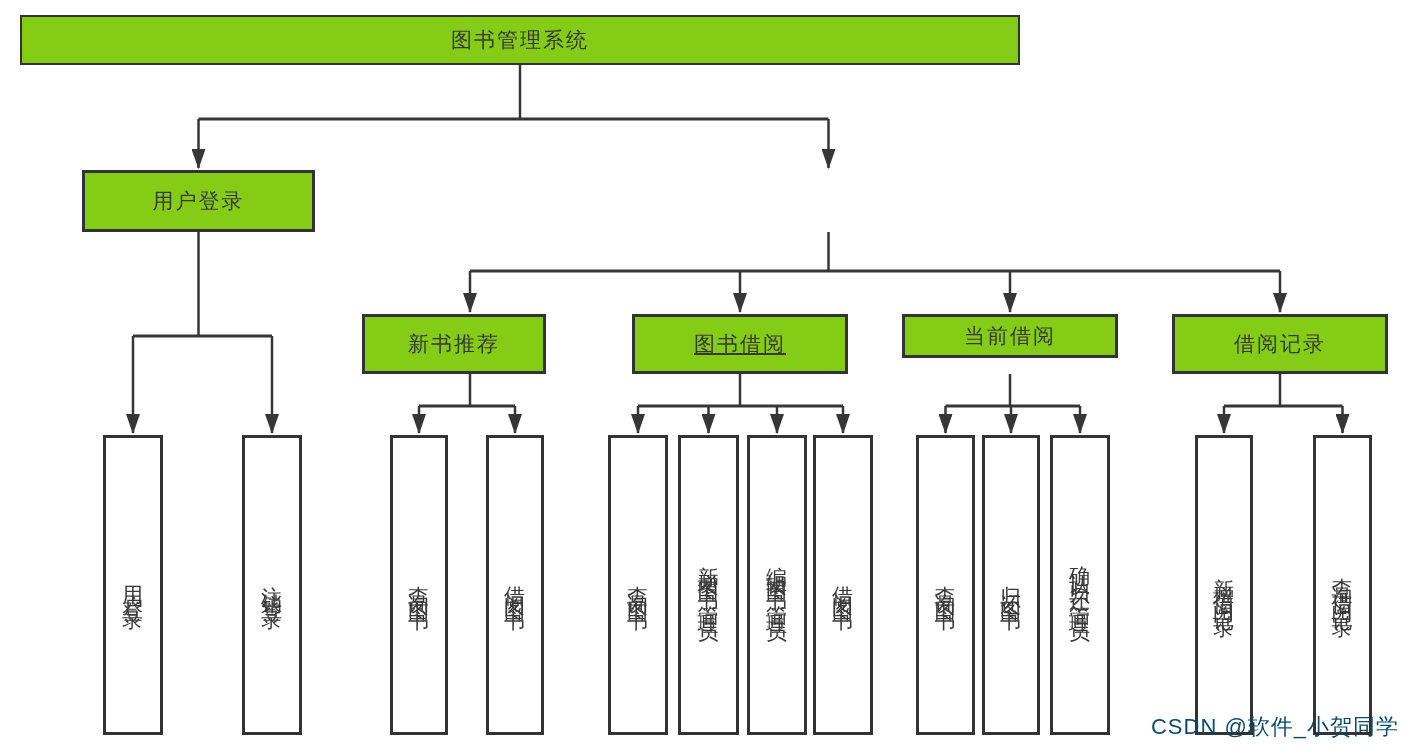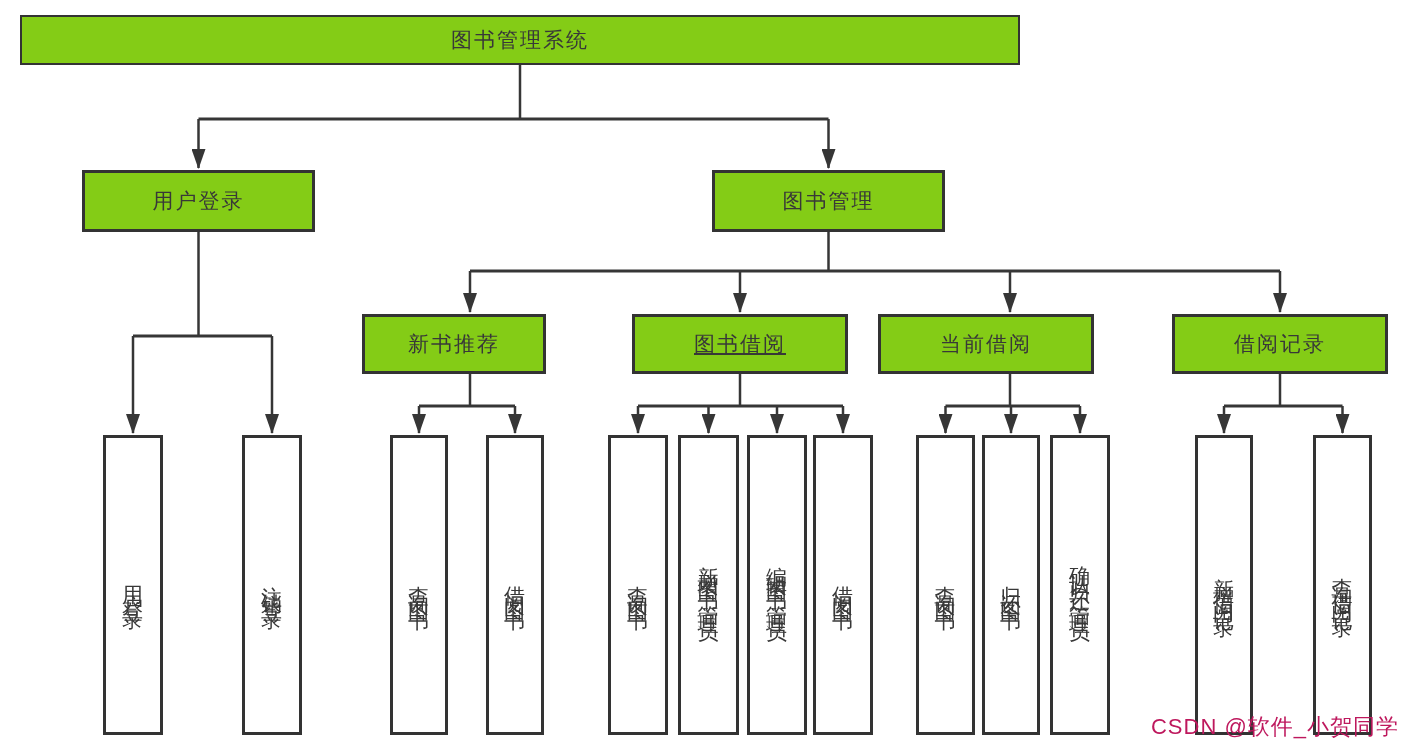--- a/index.html
+++ b/index.html
@@ -54,21 +54,21 @@
     font-size: 21px;
     letter-spacing: 8px;
     line-height: 1;
     white-space: nowrap;
   }
   .watermark {
     position: absolute;
     right: 6px;
     top: 712px;
     font-size: 22px;
-    color: #be185d;
+    color: #0c4a6e;
     letter-spacing: 1px;
     z-index: 3;
   }
 </style>
 </head>
 <body>
 
 <div class="canvas">
 
   <svg class="connectors" width="1405" height="747" viewBox="0 0 1405 747">
@@ -115,25 +115,24 @@
 
     <path d="M1280,374 V406" stroke="#363636" stroke-width="2.5" fill="none"></path>
     <path d="M1224,406 H1342.5" stroke="#363636" stroke-width="3" fill="none"></path>
     <path d="M1224,406 V433" stroke="#363636" stroke-width="2.5" fill="none" marker-end="url(#arrow)"></path>
     <path d="M1342.5,406 V433" stroke="#363636" stroke-width="2.5" fill="none" marker-end="url(#arrow)"></path>
   </svg>
 
   <div class="node root" style="left:20px; top:15px; width:1000px; height:50px;">图书管理系统</div>
 
   <div class="node" style="left:82px; top:170px; width:233px; height:62px;">用户登录</div>
-  <div class="node" style="left:712px; top:170px; width:233px; height:62px;">图书管理</div>
 
   <div class="node" style="left:362px; top:314px; width:184px; height:60px;">新书推荐</div>
   <div class="node" style="left:632px; top:314px; width:216px; height:60px;text-decoration:underline;">图书借阅</div>
-  <div class="node" style="left:878px; top:314px; width:216px; height:60px;">当前借阅</div>
+  <div class="node" style="left:902px; top:314px; width:216px; height:44px;">当前借阅</div>
   <div class="node" style="left:1172px; top:314px; width:216px; height:60px;">借阅记录</div>
 
   <div class="leaf" style="left:103px; top:435px; width:60px; height:300px;">
     <span>用户登录</span>
   </div>
   <div class="leaf" style="left:242px; top:435px; width:60px; height:300px;">
     <span>注销登录</span>
   </div>
 
   <div class="leaf" style="left:390px; top:435px; width:58px; height:300px;">

